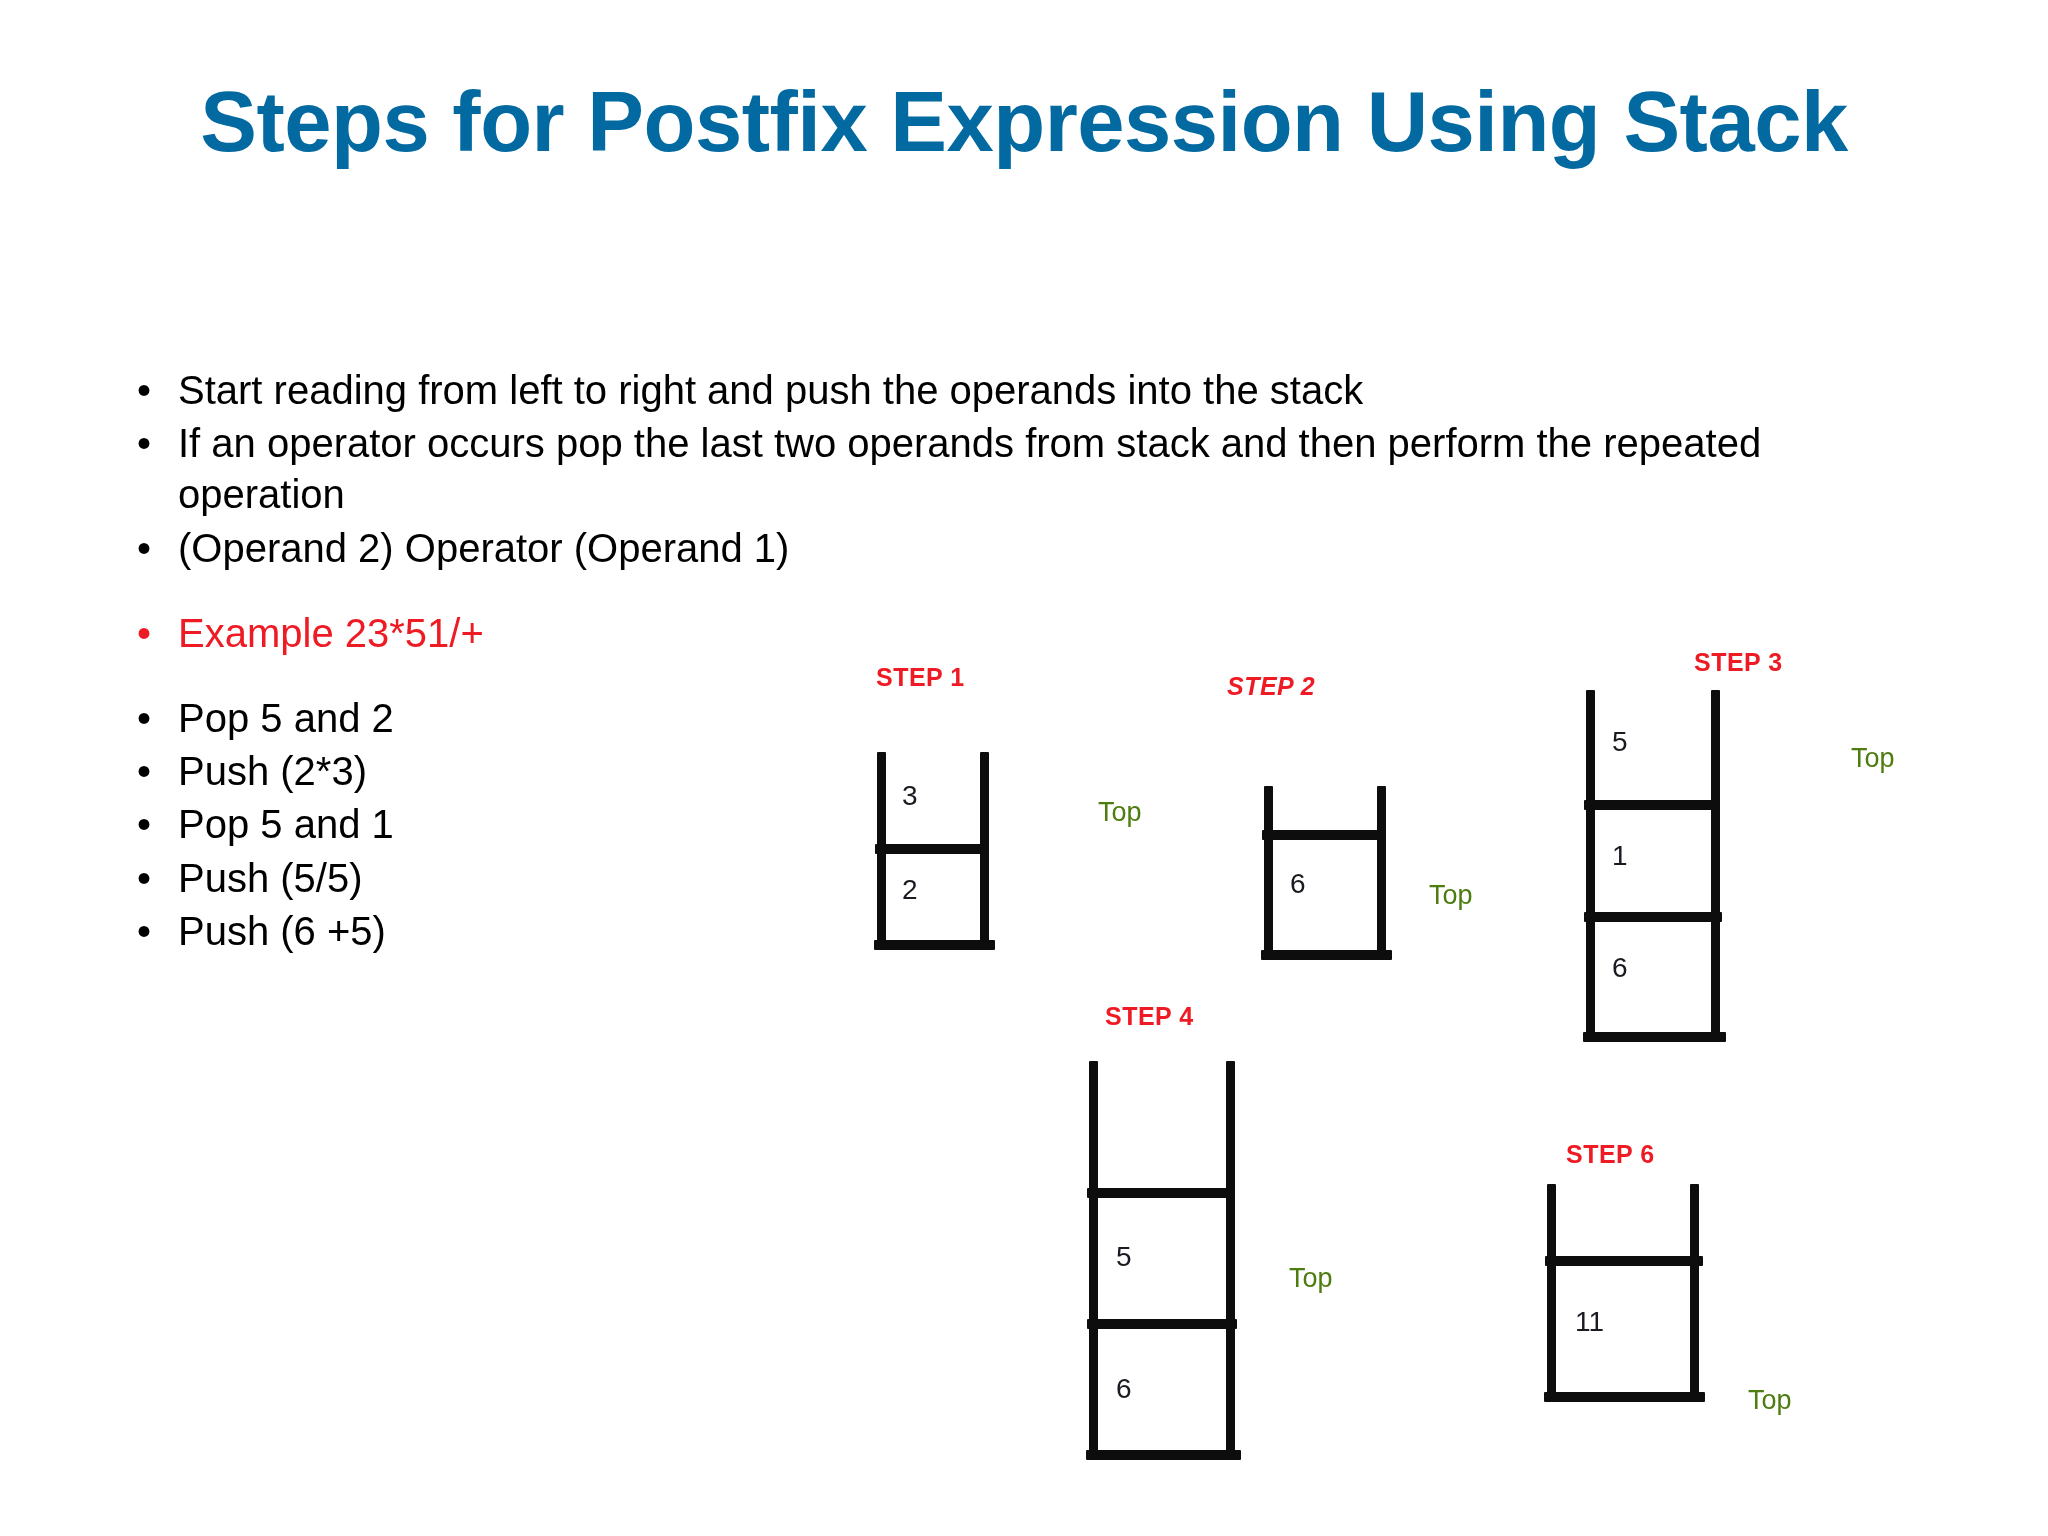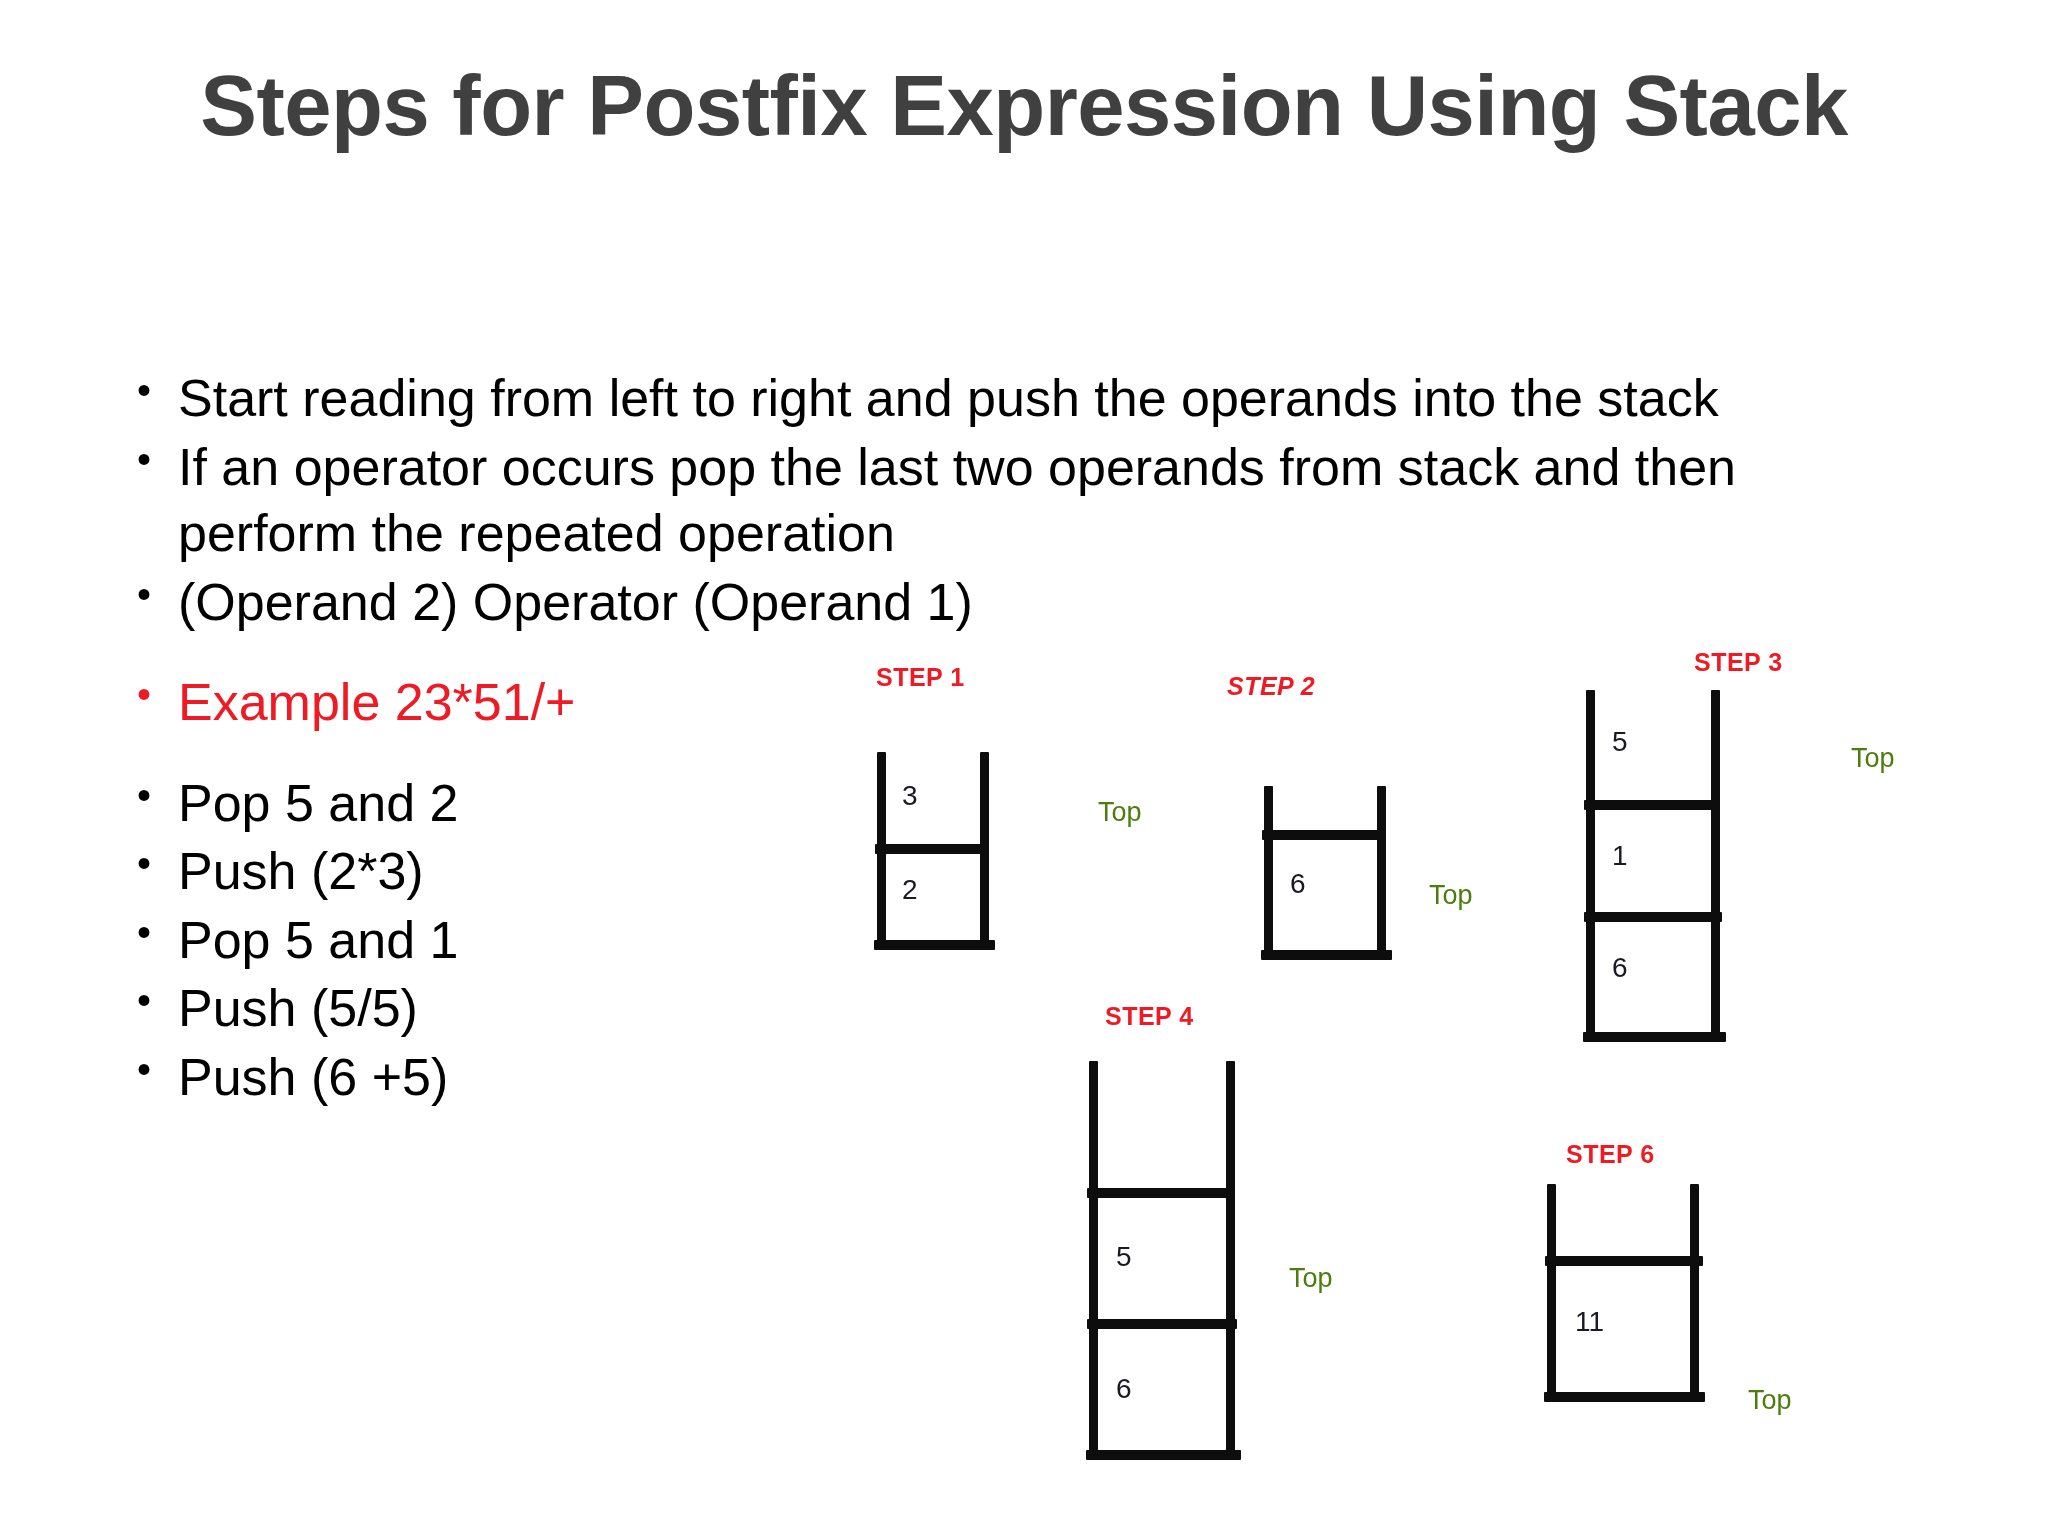--- a/index.html
+++ b/index.html
@@ -13,28 +13,28 @@
     position: relative;
     overflow: hidden;
     font-family: "Liberation Sans", sans-serif;
     color: #000000;
   }
 
   
   #slide-title {
     position: absolute;
     left: 140px;
-    top: 52px;
+    top: 68px;
     width: 1768px;
     text-align: center;
     font-size: 85px;
     font-weight: bold;
     line-height: 1.28;
     letter-spacing: -0.5px;
-    color: #404040;
+    color: #0369a1;
   }
 
   
   #bullet-list {
     position: absolute;
     left: 110px;
     top: 365px;
     width: 1810px;
   }
   .bullet-row {
@@ -47,21 +47,21 @@
   .bullet-marker {
     width: 68px;
     flex: 0 0 68px;
     font-size: 40px;
     line-height: 1.28;
     text-align: center;
     color: #000000;
   }
   .bullet-text {
     flex: 1 1 auto;
-    font-size: 52px;
+    font-size: 40px;
     line-height: 1.28;
     color: #000000;
     padding-right: 80px;
   }
   .bullet-row.accent .bullet-marker,
   .bullet-row.accent .bullet-text {
     color: #ee1b24;
   }
   .bullet-row.spacer-before {
     margin-top: 34px;

